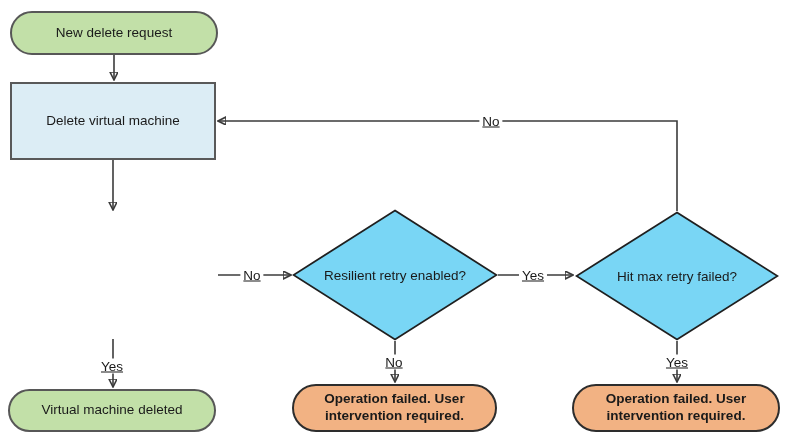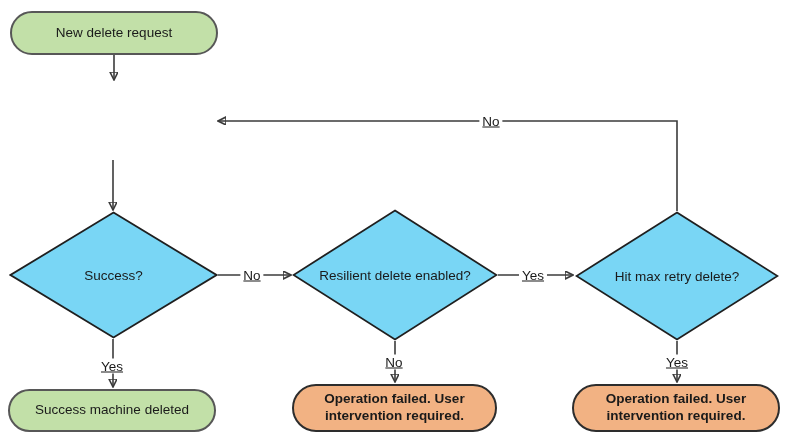--- a/index.html
+++ b/index.html
@@ -98,44 +98,41 @@
     <path d="M113,339 L113,387" marker-end="url(#arrow)"></path>
     <path d="M395,341 L395,382" marker-end="url(#arrow)"></path>
     <path d="M677,341 L677,382" marker-end="url(#arrow)"></path>
     <path d="M677,211 L677,121 L218,121" marker-end="url(#arrow)"></path>
   </svg>
 
   <div class="node terminator" style="left:10px; top:11px; width:208px; height:44px;">
     <span class="label-inner">New delete request</span>
   </div>
 
+  <div class="node process" style="left:10px; top:82px; width:206px; height:78px;">
+    <span class="label-inner">Delete virtual machine</span>
+  </div>
 
-  <div class="decision" style="left:9px; top:211px; width:209px; height:128px;">
-    <svg viewBox="0 0 209 128" preserveAspectRatio="none">
-      <polygon points="104.5,1.5 207.5,64 104.5,126.5 1.5,64"></polygon>
-    </svg>
-    <span class="label-inner">Success?</span>
-  </div>
 
   <div class="decision" style="left:292px; top:209px; width:206px; height:132px;">
     <svg viewBox="0 0 206 132" preserveAspectRatio="none">
       <polygon points="103,1.5 204.5,66 103,130.5 1.5,66"></polygon>
     </svg>
-    <span class="label-inner">Resilient delete enabled?</span>
+    <span class="label-inner">Resilient retry enabled?</span>
   </div>
 
   <div class="decision" style="left:575px; top:211px; width:204px; height:130px;">
     <svg viewBox="0 0 204 130" preserveAspectRatio="none">
       <polygon points="102,1.5 202.5,65 102,128.5 1.5,65"></polygon>
     </svg>
-    <span class="label-inner">Hit max retry delete?</span>
+    <span class="label-inner">Hit max retry failed?</span>
   </div>
 
   <div class="node terminator" style="left:8px; top:389px; width:208px; height:43px;">
-    <span class="label-inner">Success machine deleted</span>
+    <span class="label-inner">Virtual machine deleted</span>
   </div>
 
   <div class="node terminator fail" style="left:292px; top:384px; width:205px; height:48px;">
     <span class="label-inner">Operation failed. User intervention required.</span>
   </div>
 
   <div class="node terminator fail" style="left:572px; top:384px; width:208px; height:48px;">
     <span class="label-inner">Operation failed. User intervention required.</span>
   </div>
 

